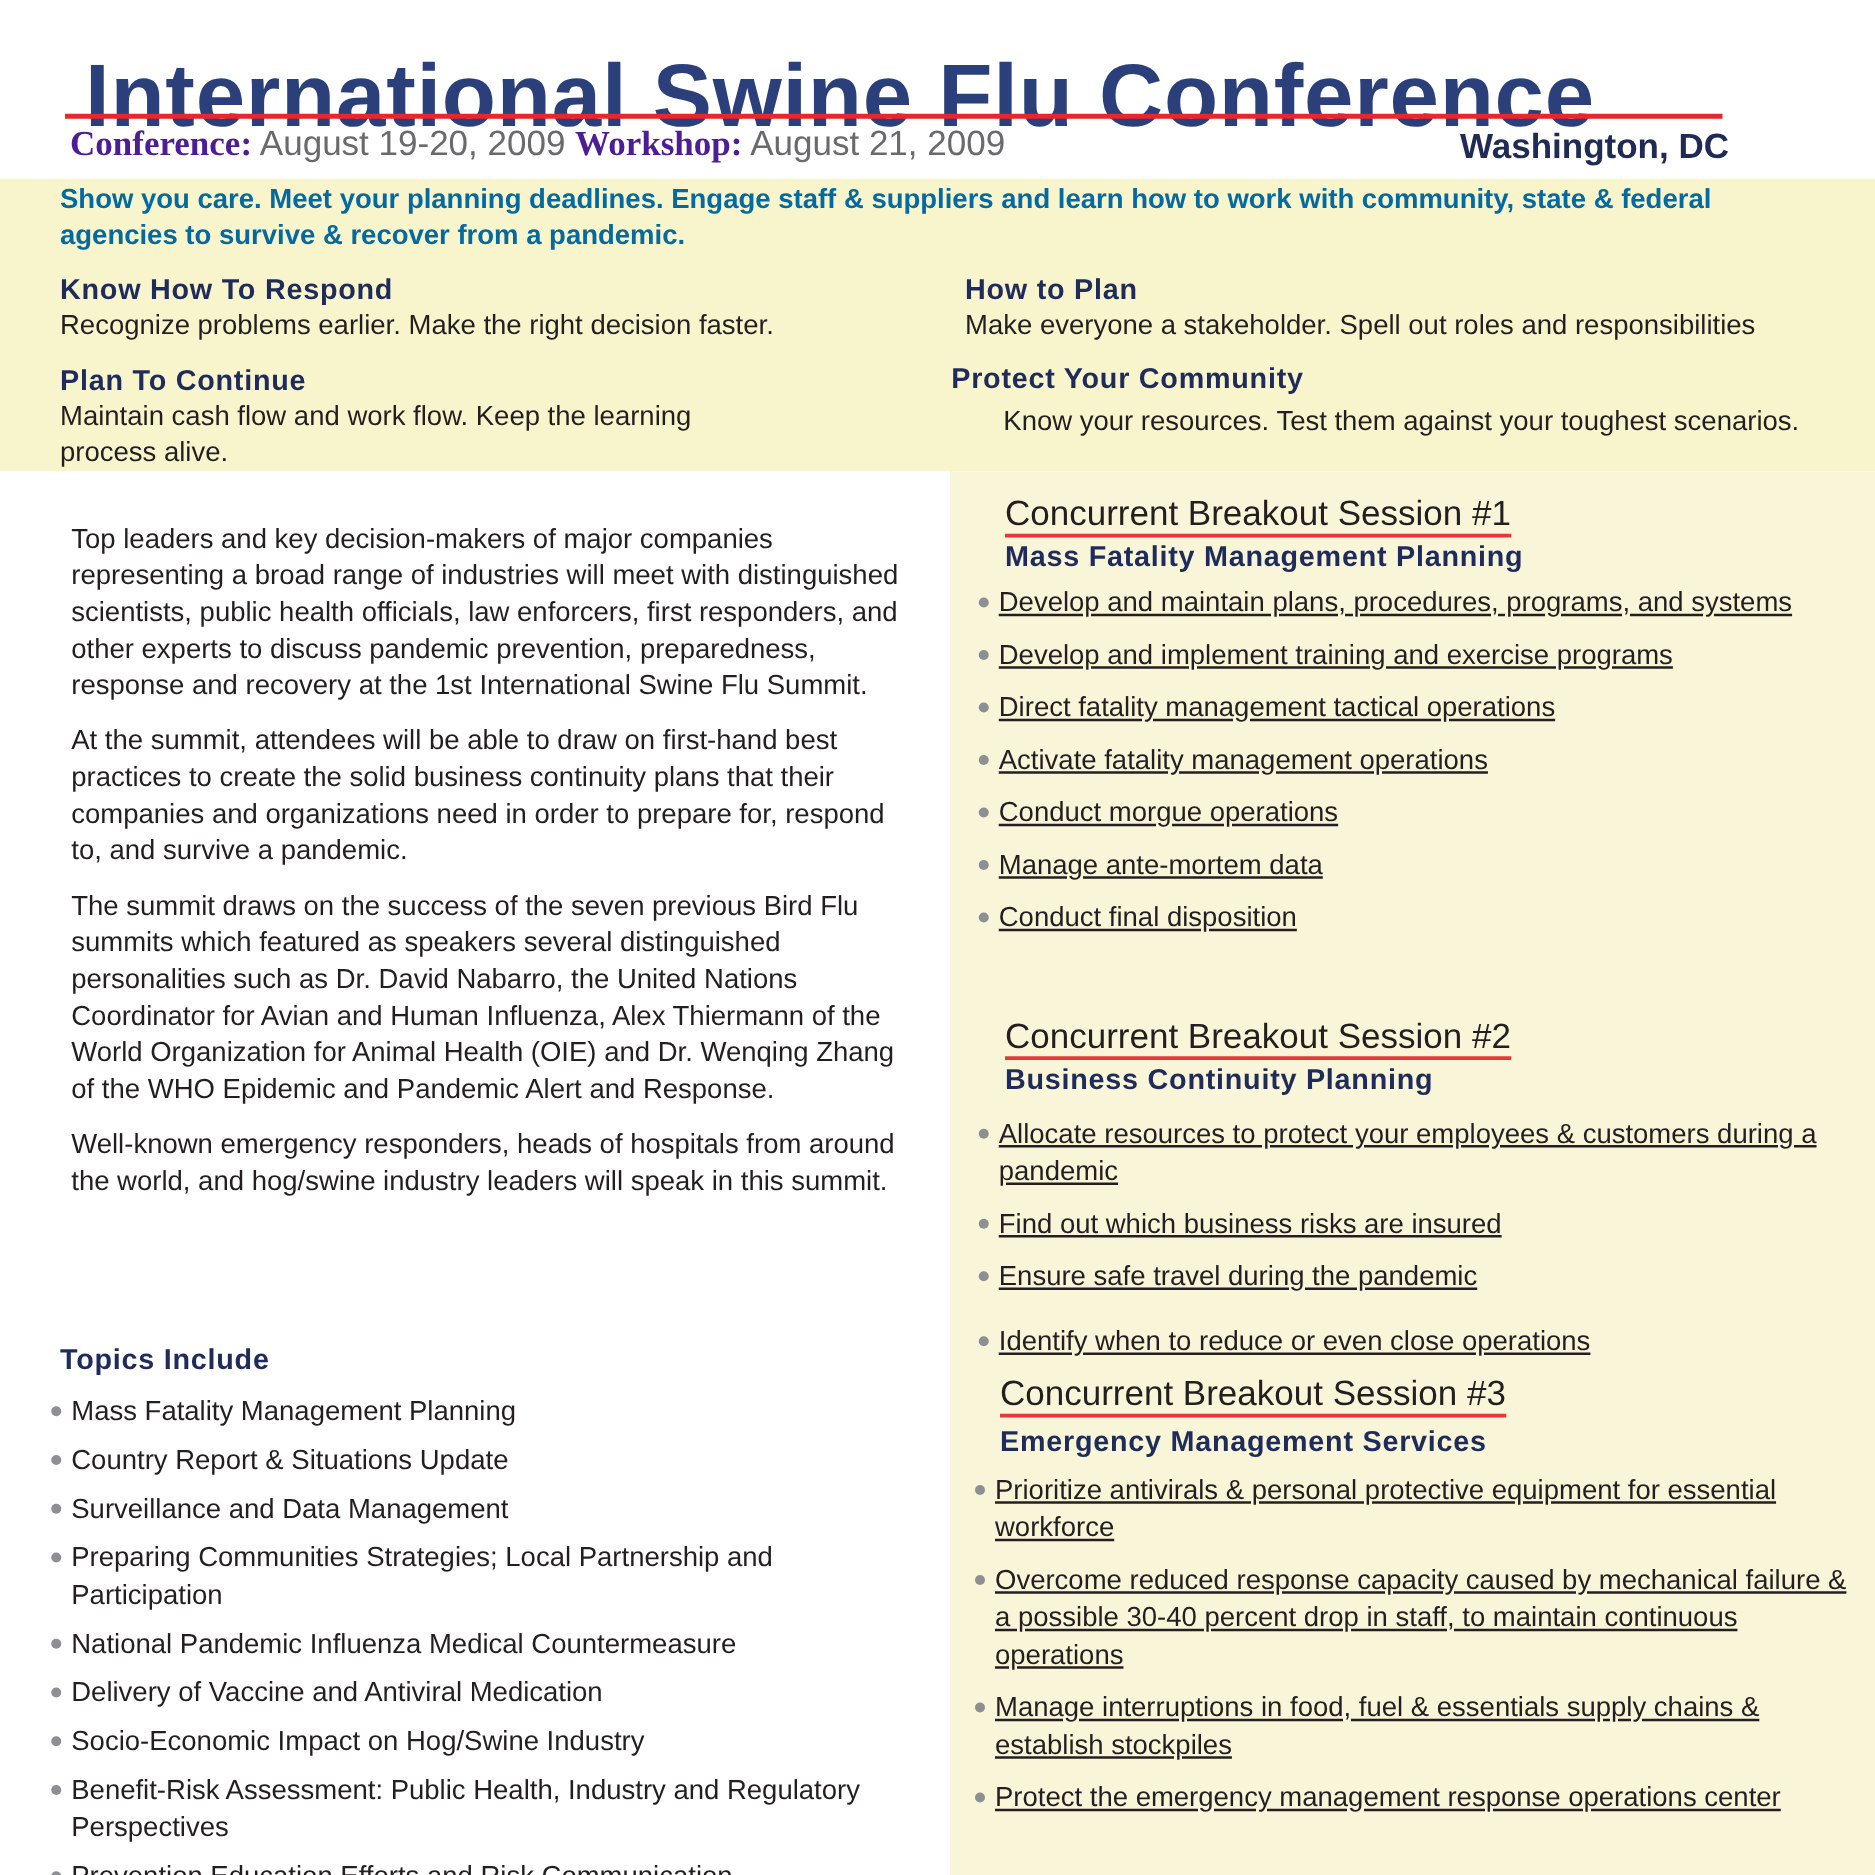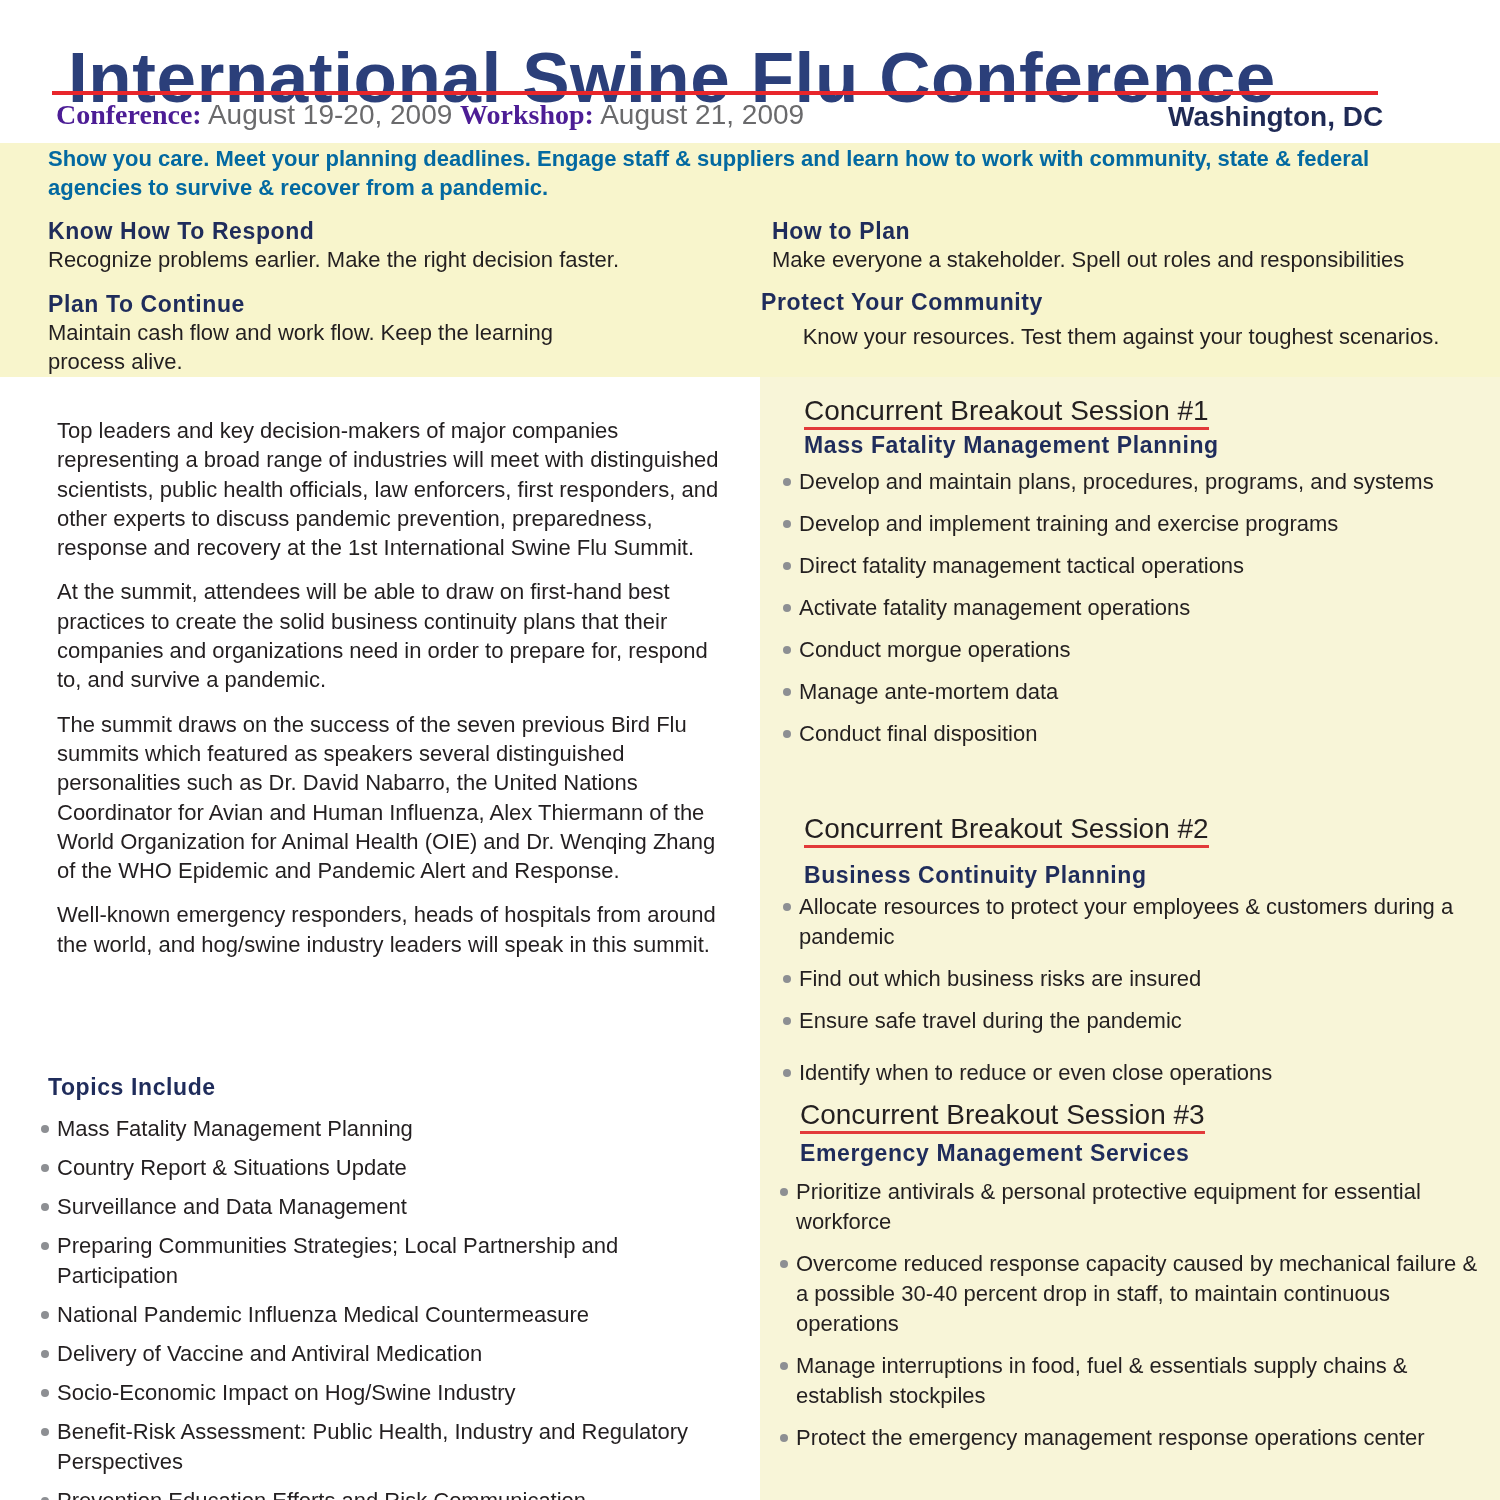--- a/index.html
+++ b/index.html
@@ -38,21 +38,21 @@
     ul.blist li .dot {
       position: absolute; left: 0; top: 11px; width: 8px; height: 8px; border-radius: 50%; background: #8d8f93;
     }
     #topics { left: 41px; top: 1114px; width: 690px; }
     #topics li { margin-bottom: 9px; }
     .sess-title {
       font-size: 28px; color: #231f20; line-height: 32px; white-space: nowrap; display: inline-block;
       border-bottom: 3px solid #e23a3a; padding-bottom: 0;
     }
     .sess-sub { font-size: 23px; font-weight: bold; color: #1f2c5b; letter-spacing: 0.6px; white-space: nowrap; line-height: 30px; }
-    .sess-list li { margin-bottom: 12px; }
+    .sess-list li { margin-bottom: 12px; text-decoration: underline; }
   </style>
 </head>
 <body>
 
 <div class="abs" id="yellow-top"></div>
 <div class="abs" id="yellow-right"></div>
 
 <h1 class="abs" id="title">International Swine Flu Conference</h1>
 <div class="abs" id="title-rule"></div>
 <div class="abs" id="dates">
@@ -115,21 +115,21 @@
     <li><span class="dot"></span><span>Direct fatality management tactical operations</span></li>
     <li><span class="dot"></span><span>Activate fatality management operations</span></li>
     <li><span class="dot"></span><span>Conduct morgue operations</span></li>
     <li><span class="dot"></span><span>Manage ante-mortem data</span></li>
     <li><span class="dot"></span><span>Conduct final disposition</span></li>
   </ul>
 </div>
 
 <div class="abs" style="left:804px; top:813px;">
   <div class="sess-title">Concurrent Breakout Session #2</div>
-  <div class="sess-sub" style="margin-top:12px;">Business Continuity Planning</div>
+  <div class="sess-sub" style="margin-top:0;">Business Continuity Planning</div>
 </div>
 <div class="abs" style="left:783px; top:892px; width:690px;">
   <ul class="blist sess-list">
     <li><span class="dot"></span><span>Allocate resources to protect your employees &amp; customers during a pandemic</span></li>
     <li><span class="dot"></span><span>Find out which business risks are insured</span></li>
     <li style="margin-bottom:22px;"><span class="dot"></span><span>Ensure safe travel during the pandemic</span></li>
     <li><span class="dot"></span><span>Identify when to reduce or even close operations</span></li>
   </ul>
 </div>
 

